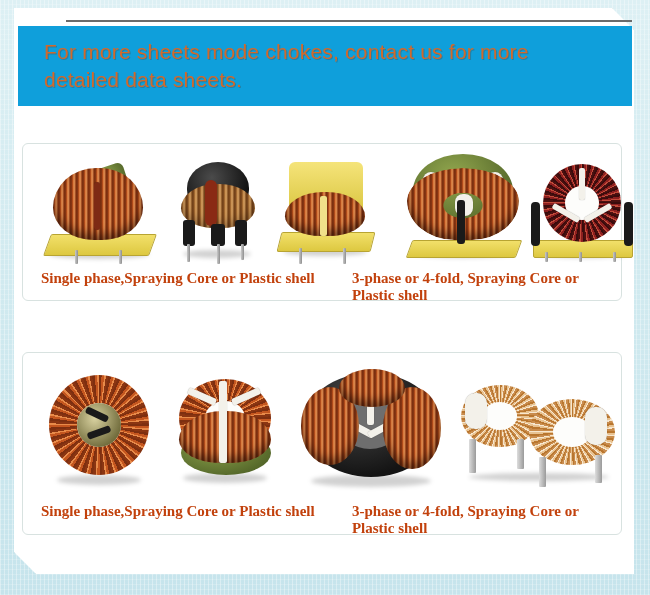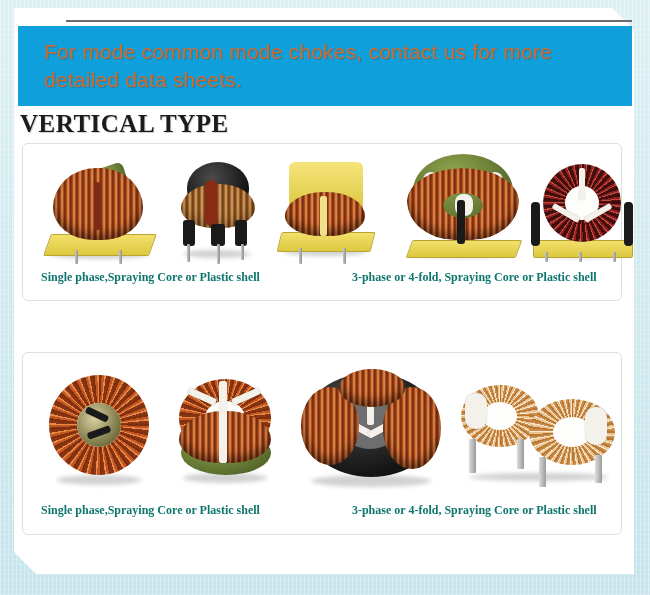--- a/index.html
+++ b/index.html
@@ -99,22 +99,22 @@
     display: flex;
     align-items: flex-end;
     justify-content: flex-start;
   }
   .caption-row {
     position: absolute;
     left: 0; right: 0;
     display: flex;
     font-family: "Liberation Serif", "DejaVu Serif", serif;
     font-weight: bold;
-    font-size: 12px;
-    color: #0f766e;
+    font-size: 15px;
+    color: #c2410c;
   }
   .caption-left { width: 320px; text-align: left; padding-left: 18px; box-sizing: border-box; }
   .caption-right { width: 280px; text-align: left; padding-left: 10px; box-sizing: border-box; }
 
   .prod { position: absolute; }
   .pcb {
     position: absolute;
     background: linear-gradient(180deg,#f2e06a,#ddc840);
     border: 1px solid #b8a432;
     transform: skewX(-20deg);
@@ -211,24 +211,23 @@
 
 <div class="backdrop"></div>
 
 <div class="page"></div>
 
 <div class="page-inner">
 
   <div class="topline"></div>
 
   <div class="banner">
-    <div class="banner-text">For mode common mode chokes, contact us for more detailed data sheets.</div>
+    <div class="banner-text">For more sheets mode chokes, contact us for more detailed data sheets.</div>
   </div>
 
-  <div class="section-title" id="title-vertical">VERTICAL TYPE</div>
 
   <div class="panel" id="panel-vertical">
 
     <div class="products" style="height:118px;top:4px;">
 
       <div class="prod" style="left:18px; top:8px; width:118px; height:110px;">
         <div class="shadow-blob" style="left:8px;top:93px;width:100px;height:10px;"></div>
         <div class="pcb" style="left:6px;top:78px;width:104px;height:20px;border-radius:2px;"></div>
         <div class="core-green" style="left:52px;top:10px;width:34px;height:30px;border-radius:6px;transform:rotate(-18deg);"></div>
         <div class="coil-side" style="left:12px;top:12px;width:90px;height:72px;"></div>

